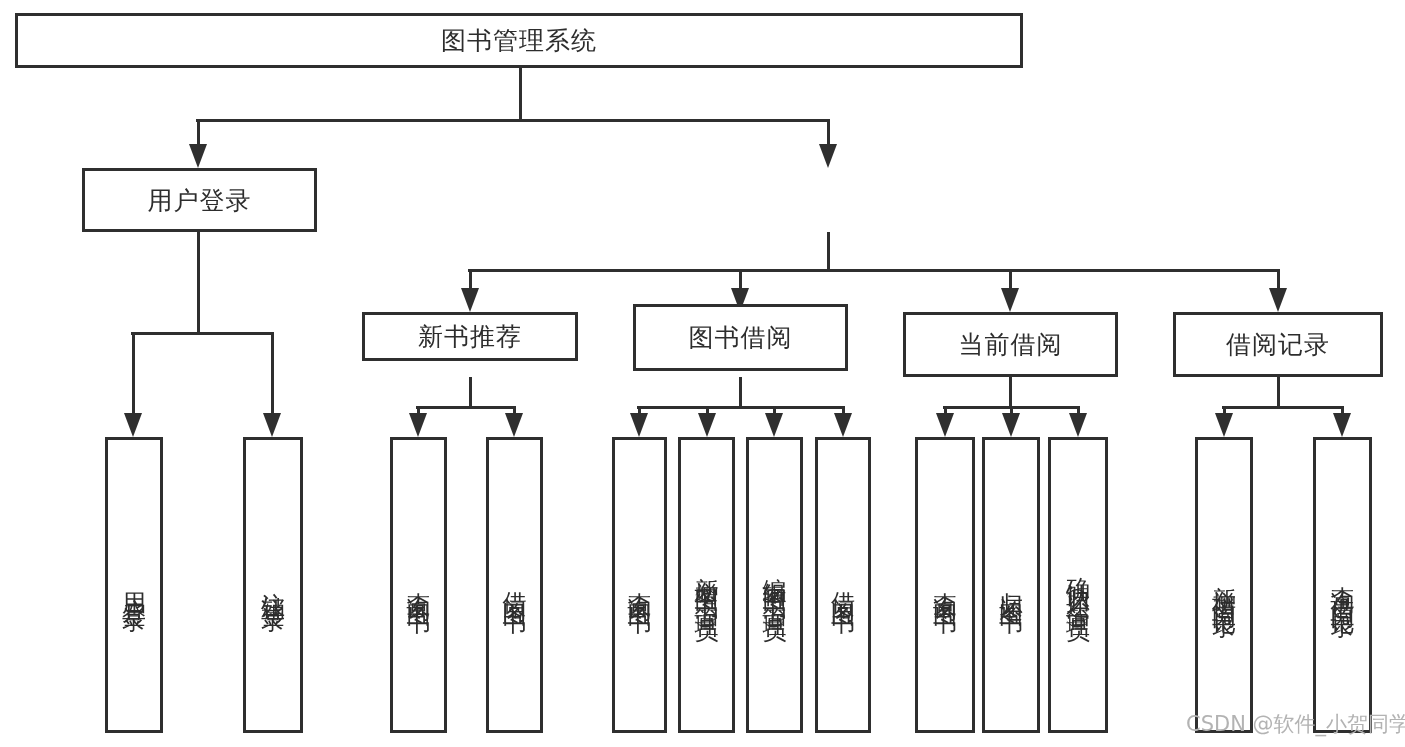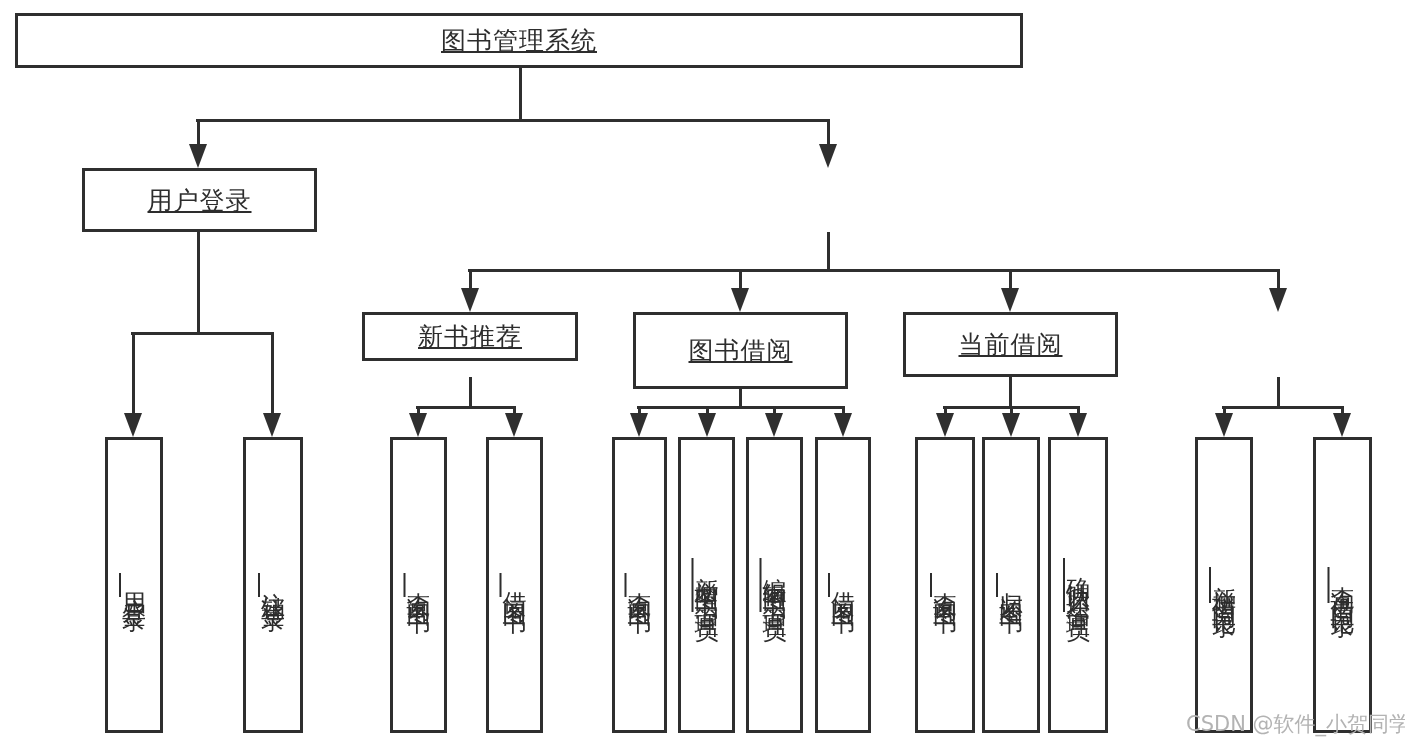--- a/index.html
+++ b/index.html
@@ -1,19 +1,19 @@
 <!DOCTYPE html>
 <html><head>
 <meta charset="utf-8">
 <style>
   html,body{margin:0;padding:0;background:#ffffff;}
   .canvas{position:relative;width:1405px;height:747px;background:#ffffff;overflow:hidden;
           font-family:"DejaVu Sans","Liberation Sans",sans-serif;color:#2d2d2d;}
   .n{position:absolute;box-sizing:border-box;border:3px solid #2f2f2f;background:#ffffff;
-     display:flex;align-items:center;justify-content:center;text-decoration:underline;}
+     display:flex;align-items:center;justify-content:center;}
   .hl{font-size:25px;letter-spacing:1px;white-space:nowrap;}
   .vtext{writing-mode:vertical-rl;text-orientation:mixed;font-size:24px;letter-spacing:6px;
          line-height:1;white-space:nowrap;}
   .ln{position:absolute;background:#2f2f2f;}
   .ar{position:absolute;width:0;height:0;border-left:9px solid transparent;
       border-right:9px solid transparent;border-top:24px solid #2f2f2f;}
   .wm{position:absolute;left:1186px;top:710px;font-size:21px;color:#b3b3b3;
       white-space:nowrap;z-index:10;}
 </style>
 </head>
@@ -84,25 +84,28 @@
     <span class="hl">图书管理系统</span>
   </div>
 
   <div class="n" style="left:82px;top:168px;width:235px;height:64px">
     <span class="hl">用户登录</span>
   </div>
 
   <div class="n" style="left:362px;top:312px;width:216px;height:49px">
     <span class="hl">新书推荐</span>
   </div>
-  <div class="n" style="left:633px;top:312px;width:215px;height:77px">
+  <div class="n" style="left:633px;top:304px;width:215px;height:67px">
     <span class="hl">图书借阅</span>
   </div>
   <div class="n" style="left:903px;top:312px;width:215px;height:65px">
     <span class="hl">当前借阅</span>
+  </div>
+  <div class="n" style="left:1173px;top:312px;width:210px;height:65px">
+    <span class="hl">借阅记录</span>
   </div>
 
   <div class="n" style="left:105px;top:437px;width:58px;height:296px">
     <span class="vtext">用户登录</span>
   </div>
   <div class="n" style="left:243px;top:437px;width:60px;height:296px">
     <span class="vtext">注销登录</span>
   </div>
 
   <div class="n" style="left:390px;top:437px;width:57px;height:296px">

